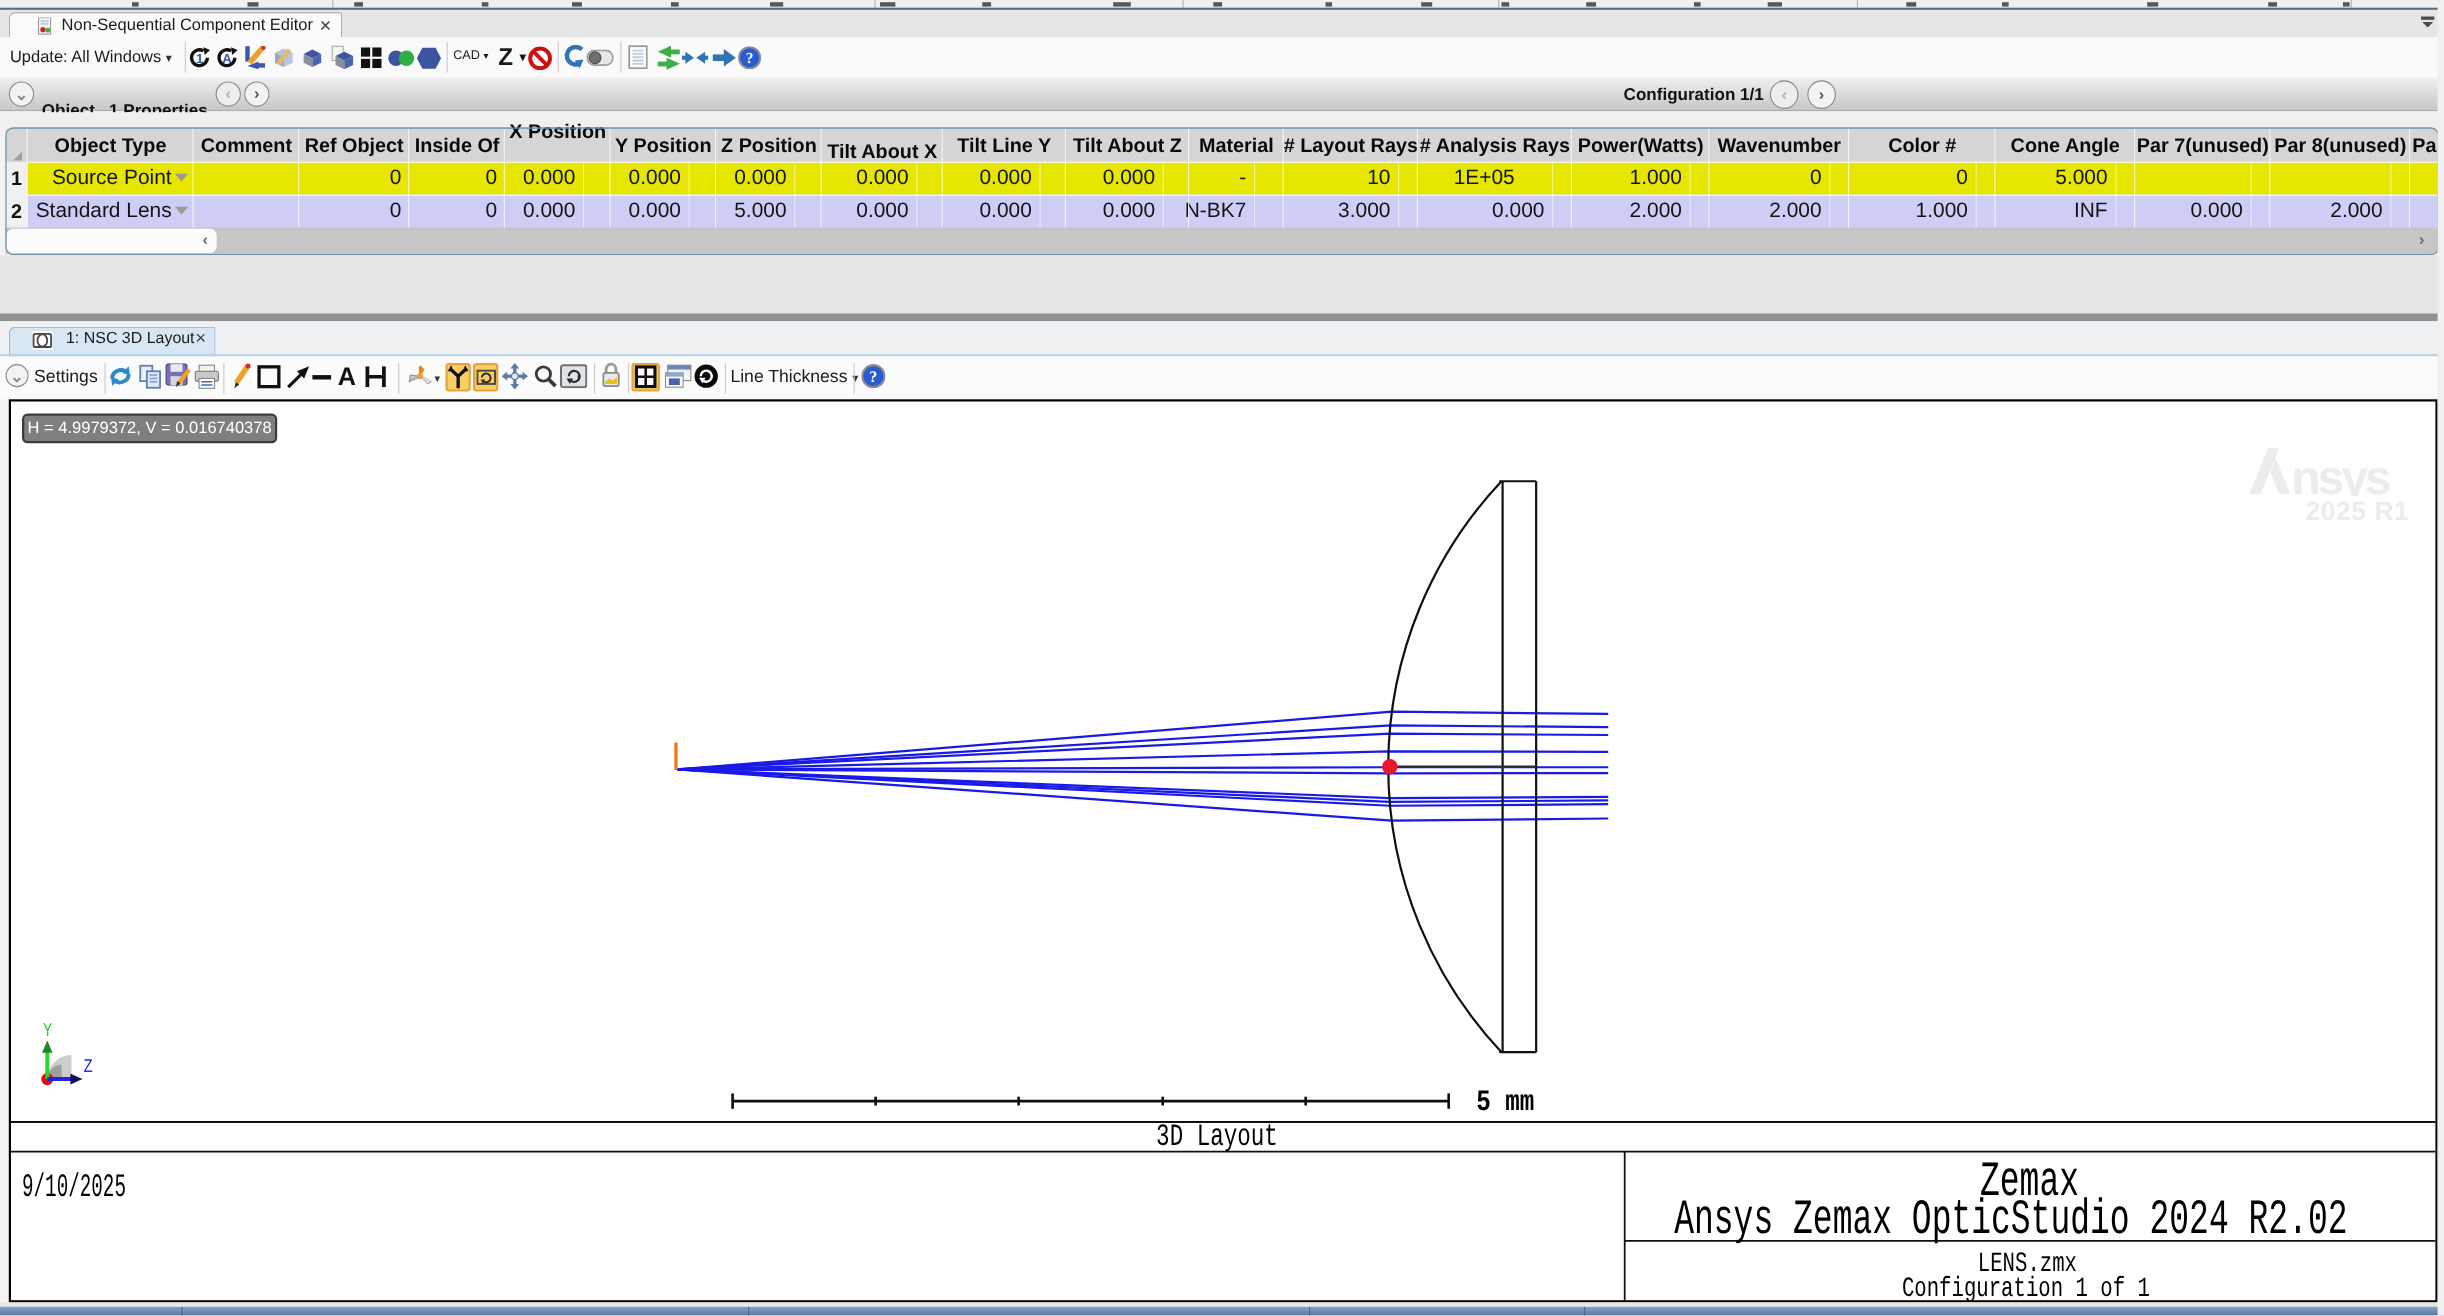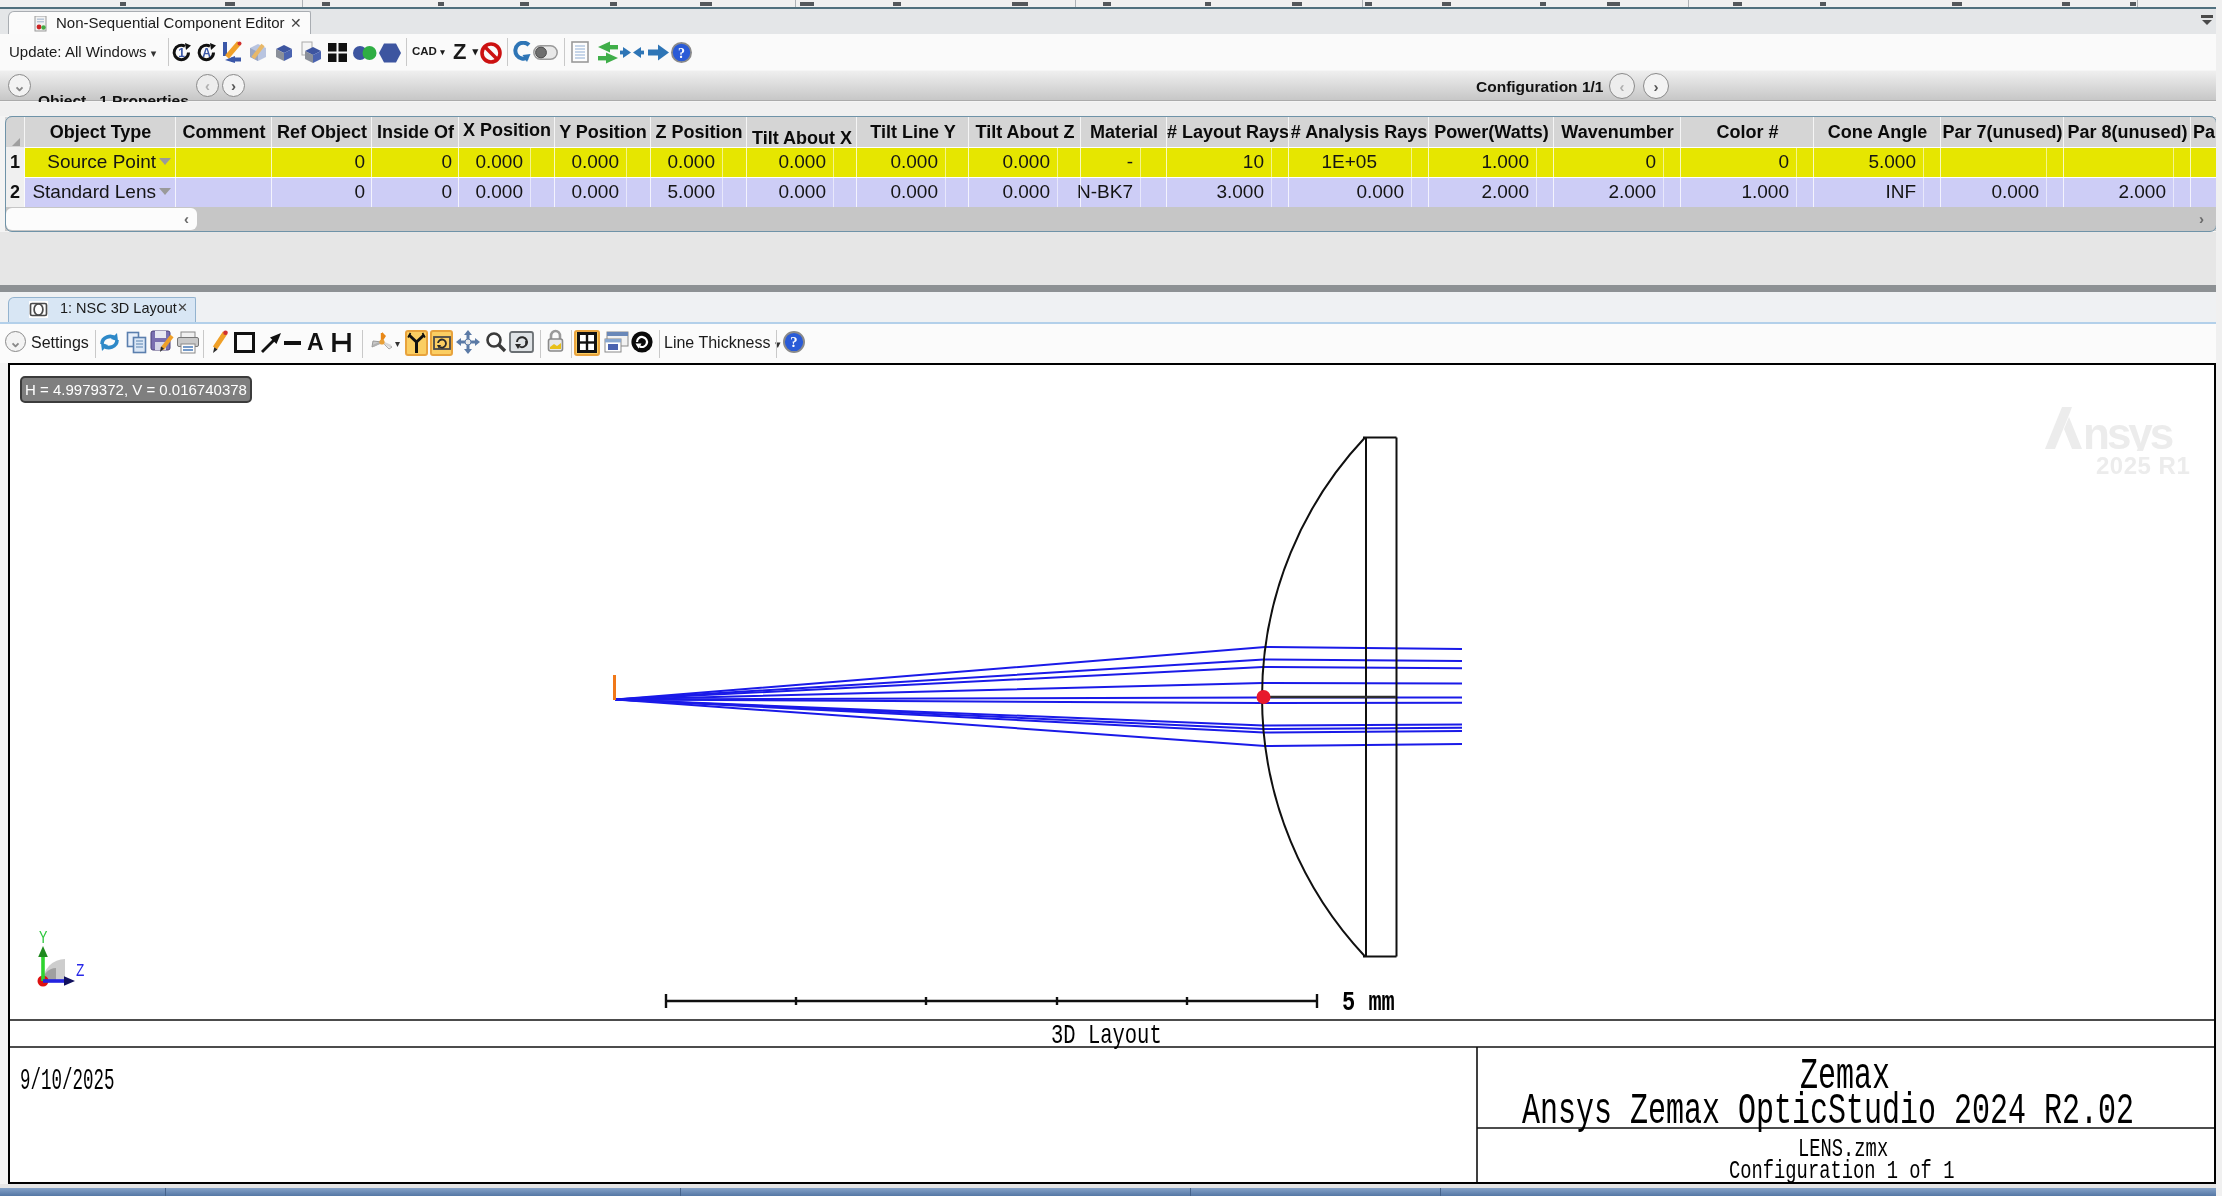--- a/index.html
+++ b/index.html
@@ -146,21 +146,21 @@
         <rect x="10.5" y="10.5" width="8.5" height="8.5" fill="#111"></rect>
       </svg>
 <svg class="abs" style="left:352px;top:11px" width="26" height="16" viewBox="0 0 26 16">
 <circle cx="8" cy="8" r="7" fill="#3d55a0"></circle>
         <circle cx="17.5" cy="8" r="7" fill="#2fae44"></circle>
       </svg>
 <svg class="abs" style="left:378px;top:8px" width="24" height="22" viewBox="0 0 24 22">
 <polygon points="6,1.5 18,1.5 23,11 18,20.5 6,20.5 1,11" fill="#3d55a0"></polygon>
       </svg>
 <div class="tsep" style="left:406px"></div>
-<div class="ttext" style="left:412px;top:11px;font-size:11.5px;font-weight:bold">CAD <span style="font-size:9px">▾</span></div>
+<div class="ttext" style="left:412px;top:11px;font-size:11.5px;font-weight:normal">CAD <span style="font-size:9px">▾</span></div>
 <div class="ttext" style="left:453px;top:5px;font-size:22px;font-weight:bold">Z <span style="font-size:11px;vertical-align:4px">▾</span></div>
 <svg class="abs" style="left:480px;top:8px" width="22" height="22" viewBox="0 0 22 22">
 <circle cx="11" cy="11" r="9" fill="none" stroke="#cc1111" stroke-width="3.6"></circle>
 <line x1="5" y1="5" x2="17" y2="17" stroke="#cc1111" stroke-width="3.6"></line>
       </svg>
 <div class="tsep" style="left:507px"></div>
 <svg class="abs" style="left:511px;top:7px" width="23" height="23" viewBox="0 0 23 23">
 <path d="M18 4 a 8 8 0 1 0 -1.5 12.5" stroke="#2e75b6" stroke-width="4" fill="none"></path>
 <polygon points="16,21 11.5,14 19.5,13" fill="#2e75b6"></polygon>
       </svg>
@@ -234,21 +234,21 @@
     <div style="position:absolute;left:5px;top:147px;width:20px;height:60px;background:#f0f0f0"></div>
     <div class="rowno" style="left:5px;top:152px">1</div>
     <div class="rowno" style="left:5px;top:182px">2</div>
     <div style="position:absolute;left:25px;top:146.5px;width:2191px;height:1px;background:#fff"></div>
     <div style="position:absolute;left:25px;top:176.5px;width:2191px;height:1px;background:#fff"></div>
     <div id="cornertri"></div>
     <div class="th" style="left:25px;width:151px;top:117px;height:30px">Object Type</div>
 <div class="th" style="left:176px;width:96px;top:117px;height:30px">Comment</div>
 <div class="th" style="left:272px;width:100px;top:117px;height:30px">Ref Object</div>
 <div class="th" style="left:372px;width:87px;top:117px;height:30px">Inside Of</div>
-<div class="th" style="left:459px;width:96px;top:120px;height:20px">X Position</div>
+<div class="th" style="left:459px;width:96px;top:109px;height:20px">X Position</div>
 <div class="th" style="left:555px;width:96px;top:117px;height:30px">Y Position</div>
 <div class="th" style="left:651px;width:96px;top:117px;height:30px">Z Position</div>
 <div class="th" style="left:747px;width:110px;top:131px;height:14px">Tilt About X</div>
 <div class="th" style="left:857px;width:112px;top:117px;height:30px">Tilt Line Y</div>
 <div class="th" style="left:969px;width:112px;top:117px;height:30px">Tilt About Z</div>
 <div class="th" style="left:1081px;width:86px;top:117px;height:30px">Material</div>
 <div class="th" style="left:1167px;width:122px;top:117px;height:30px"># Layout Rays</div>
 <div class="th" style="left:1289px;width:140px;top:117px;height:30px"># Analysis Rays</div>
 <div class="th" style="left:1429px;width:125px;top:117px;height:30px">Power(Watts)</div>
 <div class="th" style="left:1554px;width:127px;top:117px;height:30px">Wavenumber</div>

